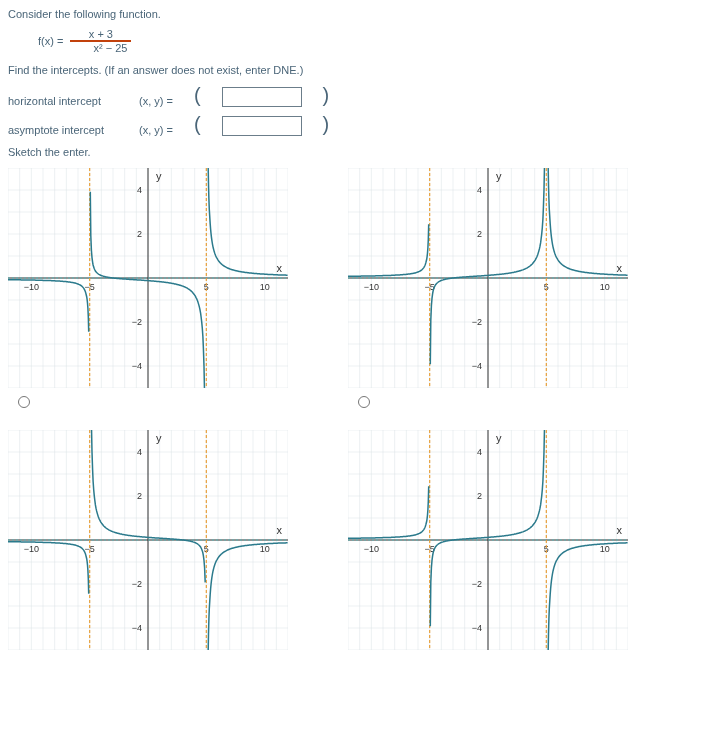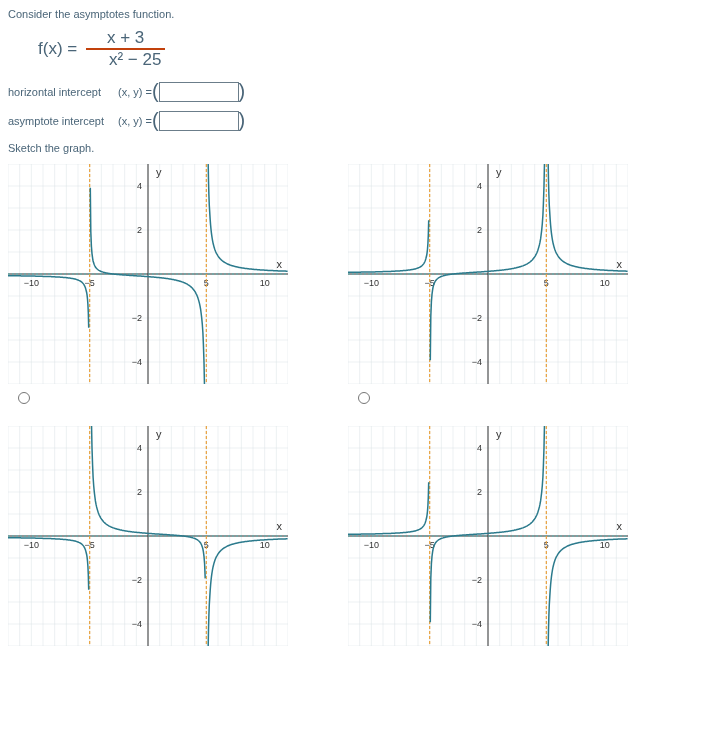--- a/index.html
+++ b/index.html
@@ -8,36 +8,36 @@
       font-size: 11px;
       color: #4a6578;
       padding: 8px;
       background: #fff;
     }
     .section { margin-bottom: 10px; }
     .prompt { color: #4a6578; margin-bottom: 8px; font-size: 11px; }
     .formula {
       margin: 6px 0 6px 30px;
       color: #4a6578;
-      font-size: 17px;
+      font-size: 11px;
     }
     .formula .frac {
       display: inline-block;
       text-align: center;
       vertical-align: middle;
       margin-left: 4px;
     }
     .formula .num { display: block; border-bottom: 2px solid #c2410c; padding: 0 4px; }
     .formula .den { display: block; padding: 0 4px; margin-left: 19px; }
     .formula .fx { vertical-align: middle; }
     .input-row {
       display: flex;
-      align-items: center;
+      align-items: flex-end;
       margin: 6px 0;
-      gap: 0;
+      gap: 21px;
     }
     .label { color: #4a6578; min-width: 110px; font-size: 11px; }
     .equals { color: #4a6578; }
     .paren { font-size: 20px; color: #4a6578; font-weight: 300; }
     input[type="text"] {
       border: 1px solid #6b7d8a;
       height: 20px;
       padding: 2px 4px;
       font-size: 11px;
     }
@@ -65,52 +65,53 @@
     .tick-label { fill: #333; font-size: 9px; font-family: Arial; }
     .axis-label { fill: #333; font-size: 11px; font-family: Arial; }
     .curve { stroke: #2b7a8c; stroke-width: 1.5; fill: none; }
     .asymptote-v { stroke: #e8a03c; stroke-width: 1.2; stroke-dasharray: 3,2; }
     .asymptote-h { stroke: #5bb5b5; stroke-width: 1.2; stroke-dasharray: 2,2; }
   </style>
 </head>
 <body>
 
 <div class="section">
-  <div class="prompt">Consider the asymptotes function.</div>
+  <div class="prompt">Consider the following function.</div>
   <div class="formula">
     <span class="fx">f(x) =</span>
     <span class="frac">
       <span class="num">x + 3</span>
       <span class="den">x² − 25</span>
     </span>
   </div>
 </div>
 
 <div class="section">
+  <div class="prompt">Find the intercepts. (If an answer does not exist, enter DNE.)</div>
   <div class="input-row">
     <span class="label">horizontal intercept</span>
     <span class="equals">(x, y) =</span>
     <span class="paren">(</span>
     <input type="text" class="intercept-input" style="">
     <span class="paren">)</span>
   </div>
   <div class="input-row">
     <span class="label">asymptote intercept</span>
     <span class="equals">(x, y) =</span>
     <span class="paren">(</span>
     <input type="text" class="intercept-input" style="">
     <span class="paren">)</span>
   </div>
 </div>
 
 <div class="section">
 </div>
 
 <div class="section">
-  <div class="prompt">Sketch the graph.</div>
+  <div class="prompt">Sketch the enter.</div>
   <div class="graphs" id="graphs">
       <div class="graph-option">
     <svg width="280" height="220" viewBox="0 0 280 220">
       <line class="grid-line" x1="0" y1="0" x2="0" y2="220"></line>
           <line class="grid-line" x1="11.666666666666666" y1="0" x2="11.666666666666666" y2="220"></line>
           <line class="grid-line" x1="23.333333333333332" y1="0" x2="23.333333333333332" y2="220"></line>
           <line class="grid-line" x1="35" y1="0" x2="35" y2="220"></line>
           <line class="grid-line" x1="46.666666666666664" y1="0" x2="46.666666666666664" y2="220"></line>
           <line class="grid-line" x1="58.333333333333336" y1="0" x2="58.333333333333336" y2="220"></line>
           <line class="grid-line" x1="70" y1="0" x2="70" y2="220"></line>

